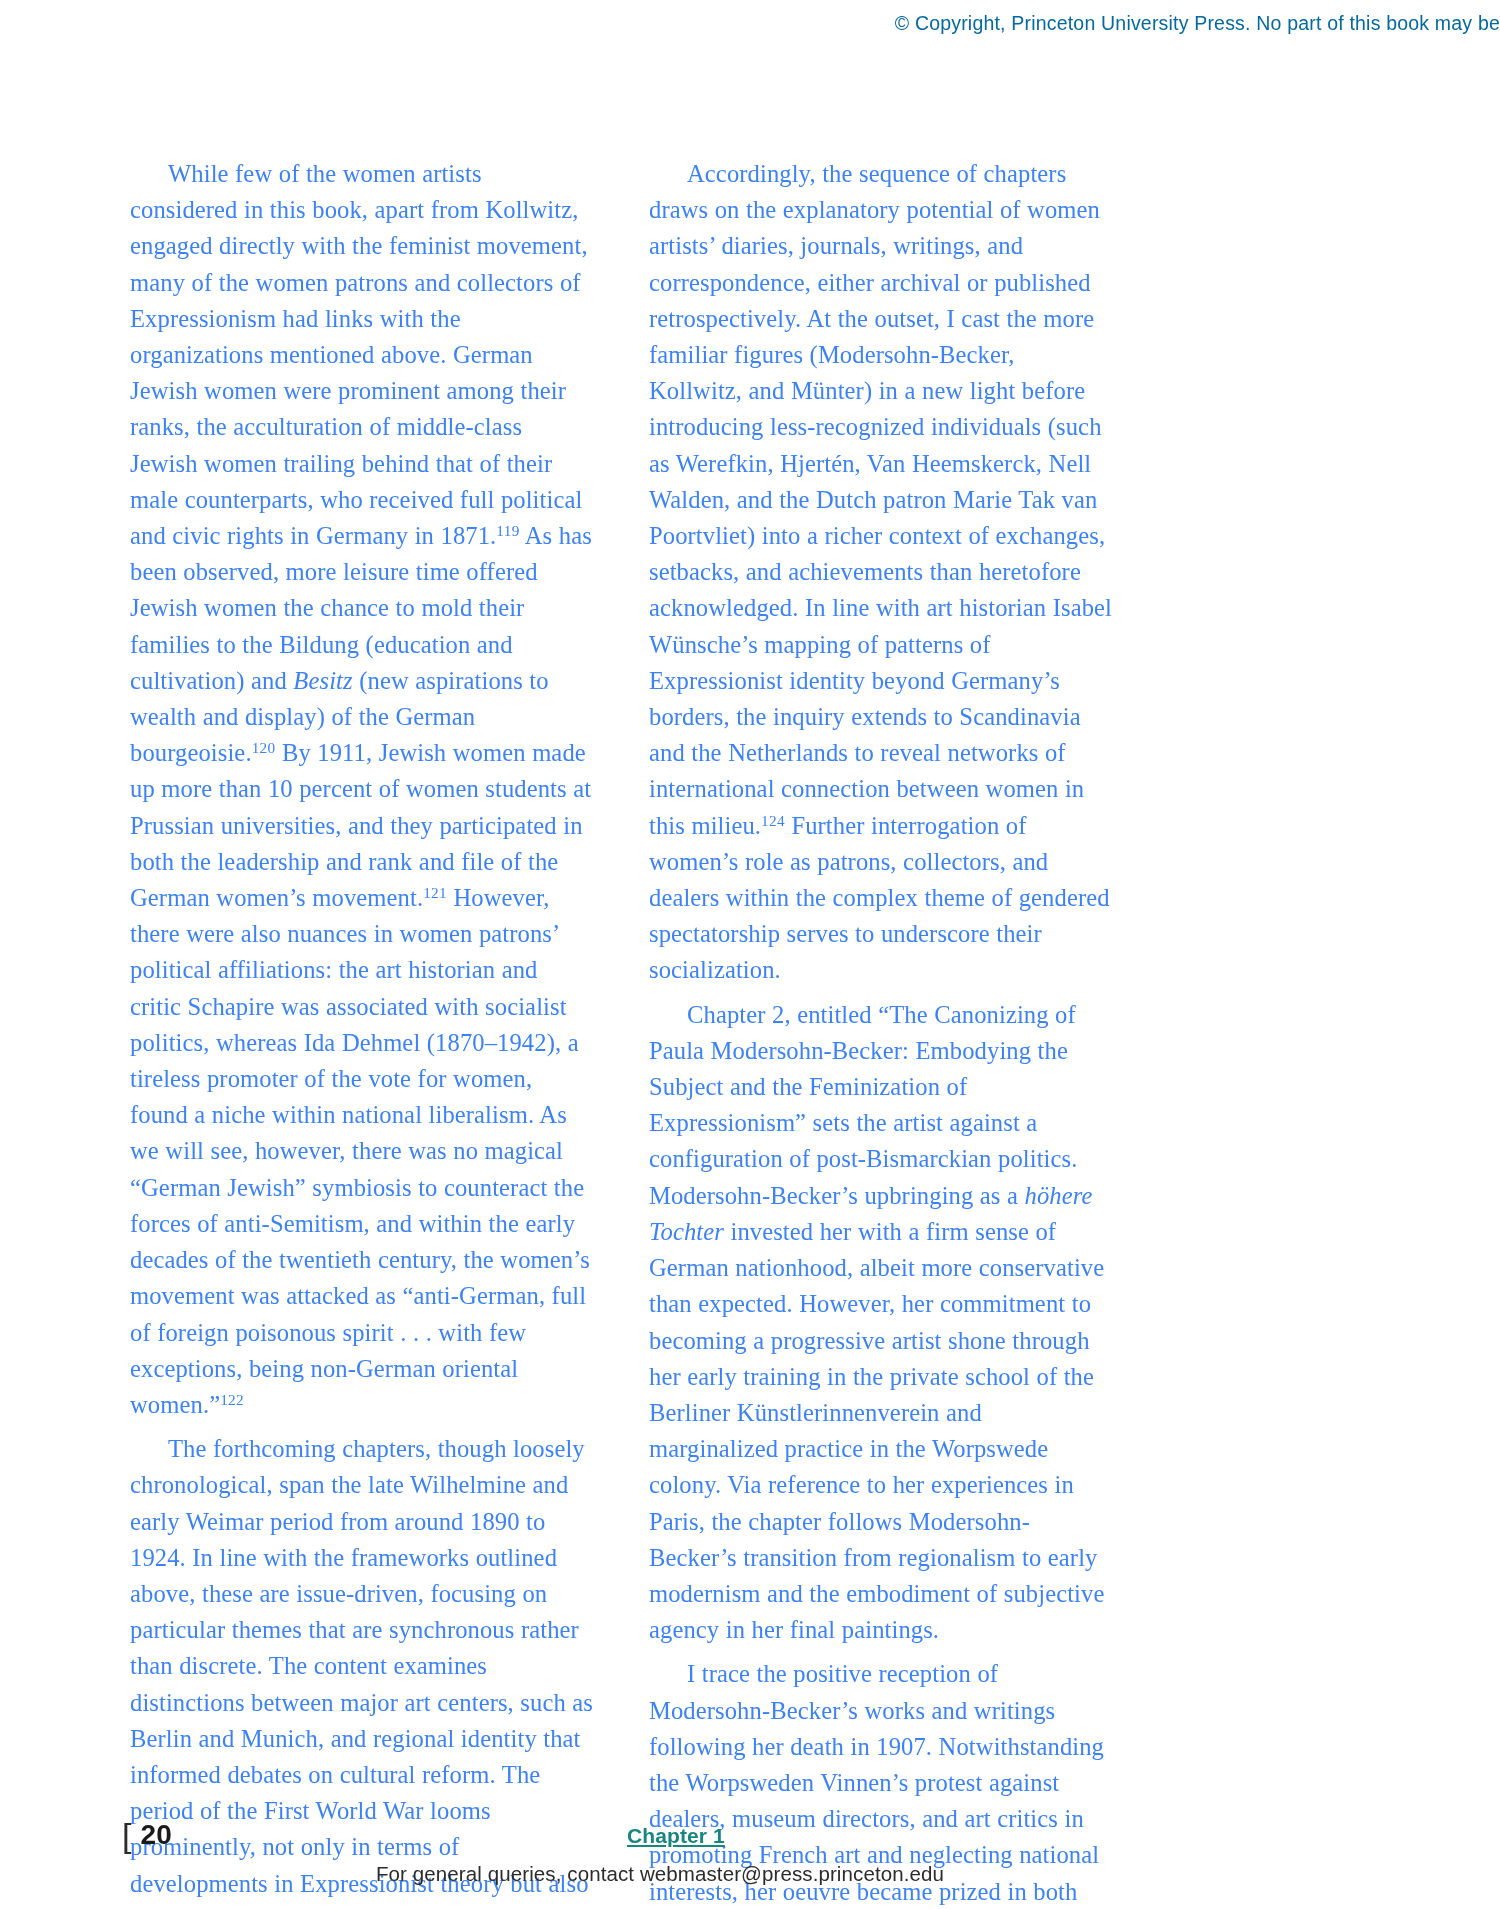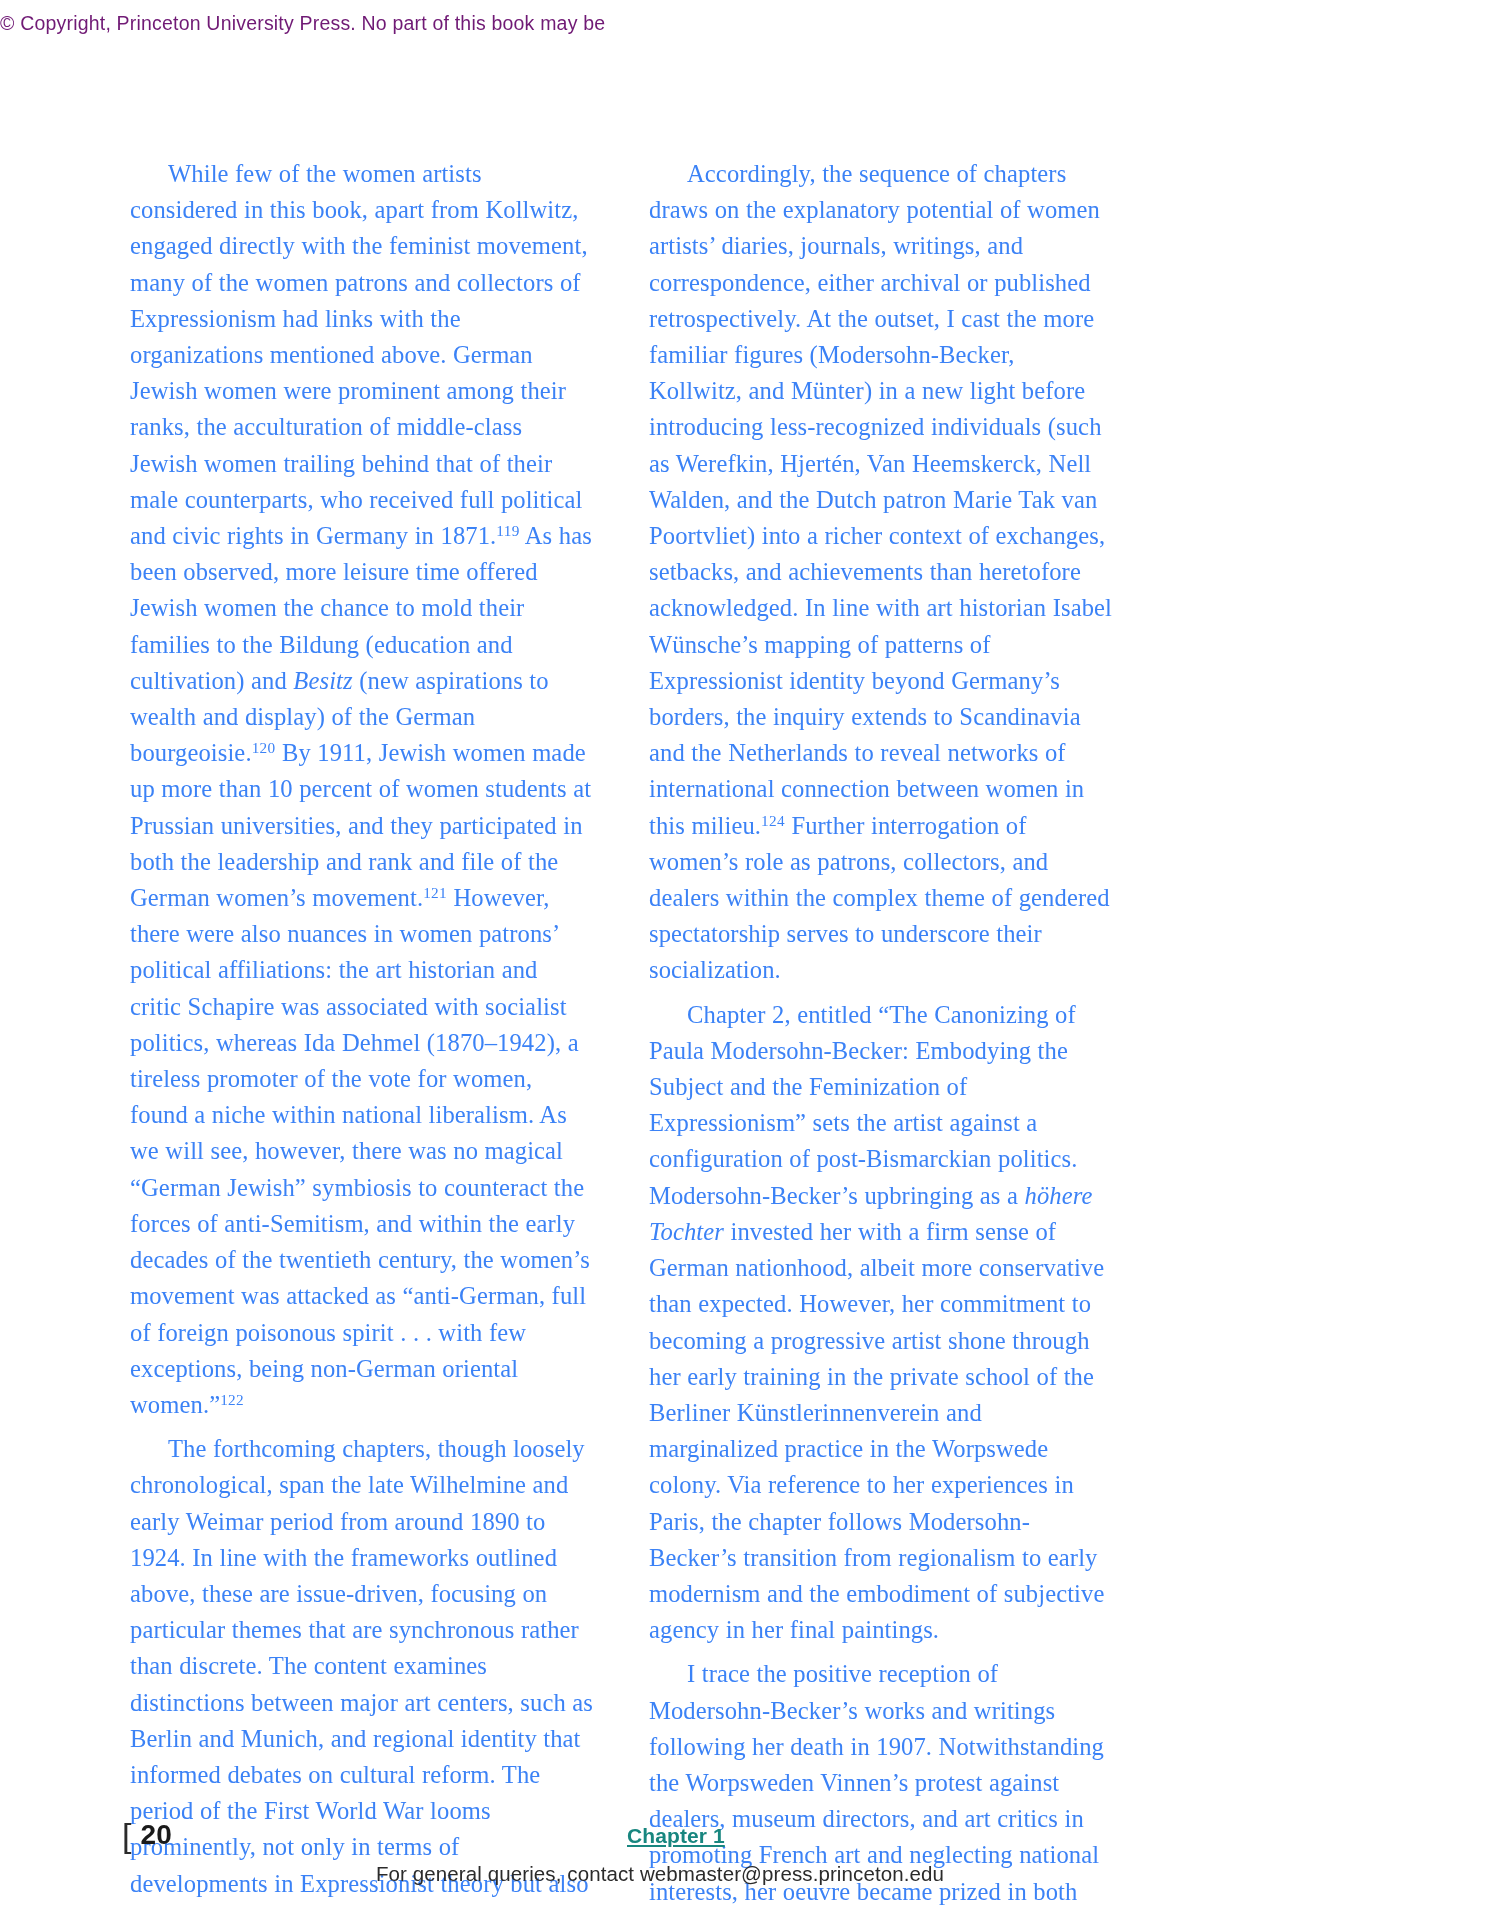--- a/index.html
+++ b/index.html
@@ -16,25 +16,25 @@
     color: #1a1a1a;
     overflow: hidden;
   }
 
   
   #copyright-notice {
     position: absolute;
     left: 0;
     top: 10px;
     width: 1500px;
-    text-align: left;
+    text-align: right;
     font-family: "Liberation Sans", "DejaVu Sans", sans-serif;
     font-size: 19.5px;
     line-height: 26px;
-    color: #701a75;
+    color: #0369a1;
     letter-spacing: 0.01em;
   }
   #copyright-notice .cline { display: block; white-space: pre; }
 
   
   #page-body {
     position: absolute;
     left: 122px;
     top: 148px;
     width: 1000px;

